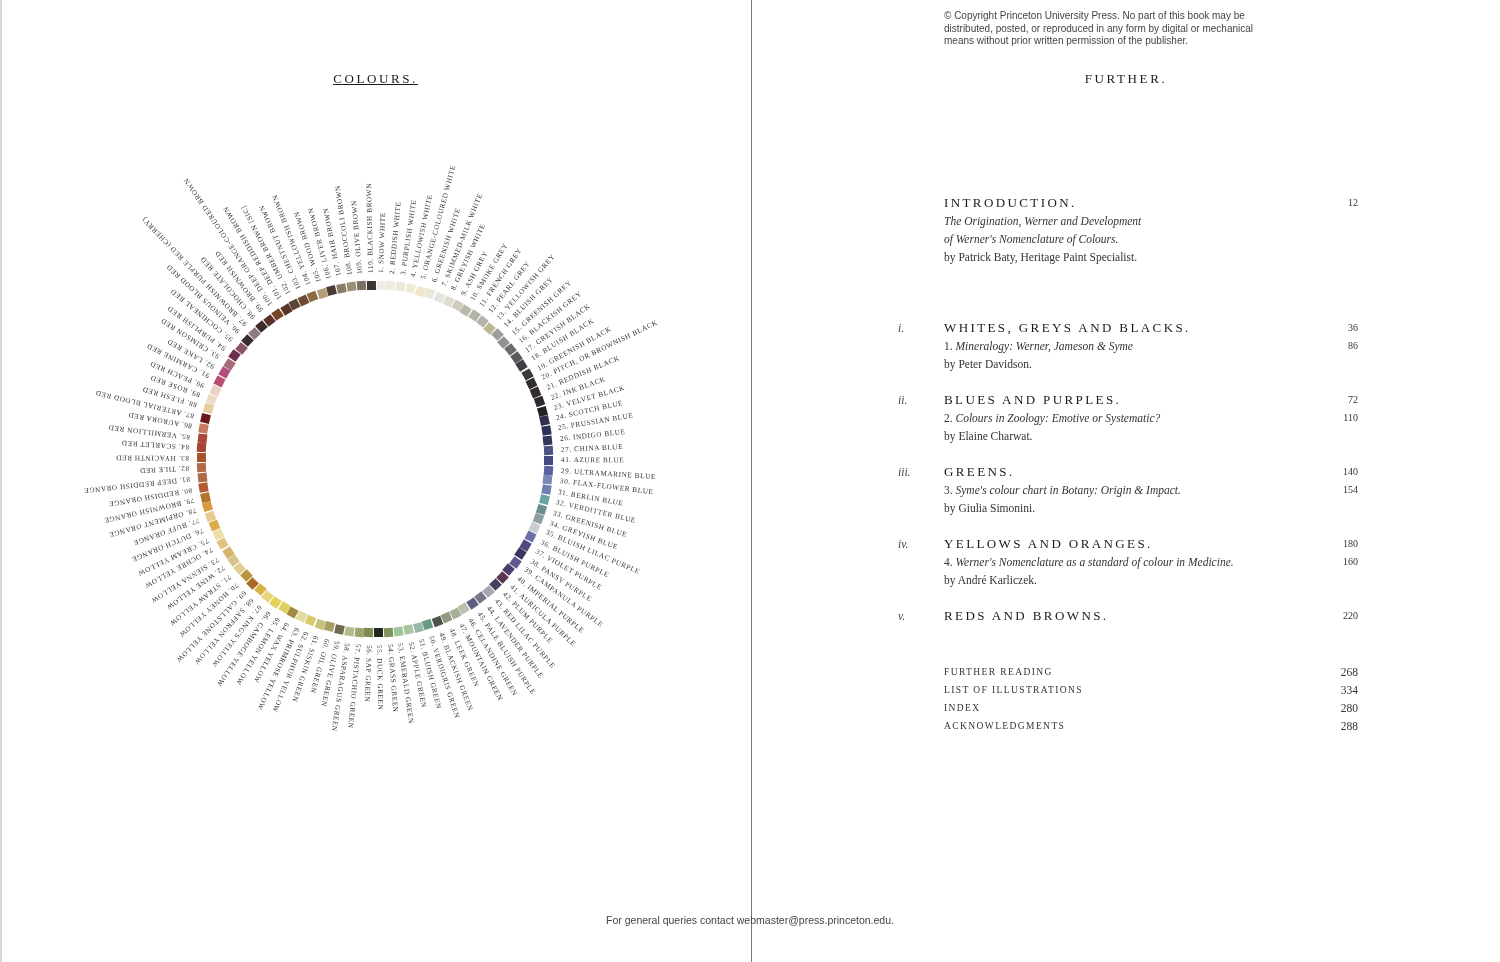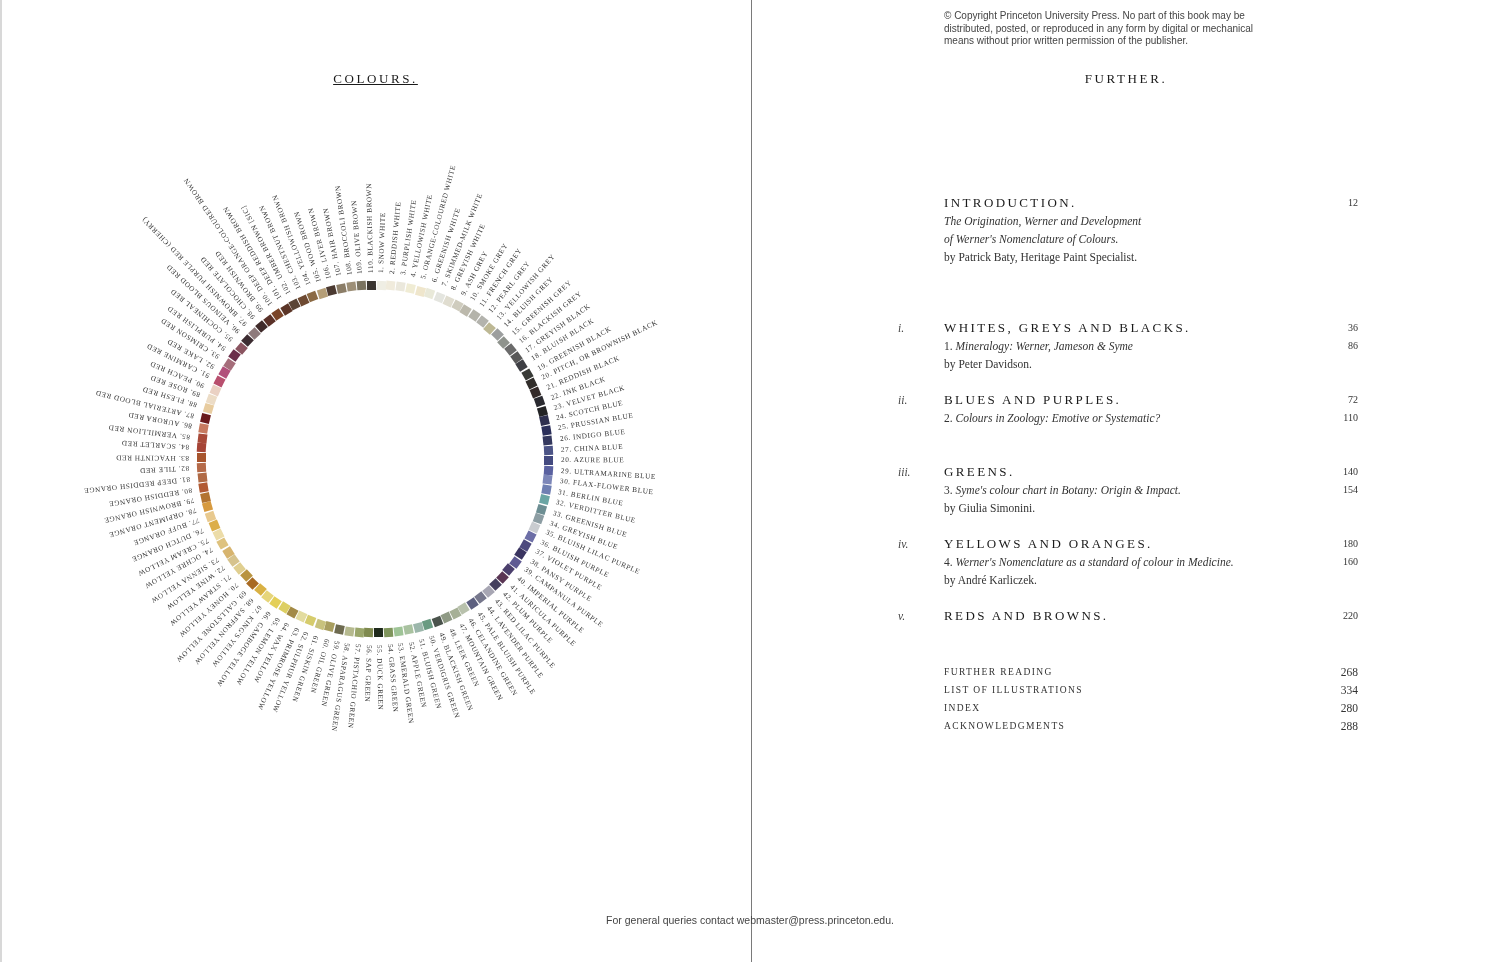--- a/index.html
+++ b/index.html
@@ -91,21 +91,21 @@
       <div class="wlabel" style="left: 553.795px; top: 403.731px; transform: rotate(-16deg);">23. VELVET BLACK</div>
       <div class="swatch" style="left: 540.225px; top: 416.166px; background: rgb(46, 47, 79); transform: rotate(77.2727deg);"></div>
       <div class="wlabel" style="left: 556.43px; top: 414.022px; transform: rotate(-12.7273deg);">24. SCOTCH BLUE</div>
       <div class="swatch" style="left: 542.136px; top: 425.918px; background: rgb(43, 47, 90); transform: rotate(80.5455deg);"></div>
       <div class="wlabel" style="left: 558.473px; top: 424.447px; transform: rotate(-9.45455deg);">25. PRUSSIAN BLUE</div>
       <div class="swatch" style="left: 543.488px; top: 435.763px; background: rgb(52, 56, 94); transform: rotate(83.8182deg);"></div>
       <div class="wlabel" style="left: 559.918px; top: 434.971px; transform: rotate(-6.18182deg);">26. INDIGO BLUE</div>
       <div class="swatch" style="left: 544.276px; top: 445.669px; background: rgb(76, 84, 134); transform: rotate(87.0909deg);"></div>
       <div class="wlabel" style="left: 560.76px; top: 445.56px; transform: rotate(-2.90909deg);">27. CHINA BLUE</div>
       <div class="swatch" style="left: 544.496px; top: 455.604px; background: rgb(68, 74, 128); transform: rotate(90.3636deg);"></div>
-      <div class="wlabel" style="left: 560.996px; top: 456.18px; transform: rotate(0.363636deg);">20. AZURE BLUE</div>
+      <div class="wlabel" style="left: 560.996px; top: 456.18px; transform: rotate(0.363636deg);">41. AZURE BLUE</div>
       <div class="swatch" style="left: 544.15px; top: 465.536px; background: rgb(90, 97, 160); transform: rotate(93.6364deg);"></div>
       <div class="wlabel" style="left: 560.626px; top: 466.797px; transform: rotate(3.63636deg);">29. ULTRAMARINE BLUE</div>
       <div class="swatch" style="left: 543.236px; top: 475.431px; background: rgb(124, 134, 184); transform: rotate(96.9091deg);"></div>
       <div class="wlabel" style="left: 559.649px; top: 477.375px; transform: rotate(6.90909deg);">30. FLAX-FLOWER BLUE</div>
       <div class="swatch" style="left: 541.76px; top: 485.258px; background: rgb(111, 127, 178); transform: rotate(100.182deg);"></div>
       <div class="wlabel" style="left: 558.071px; top: 487.88px; transform: rotate(10.1818deg);">31. BERLIN BLUE</div>
       <div class="swatch" style="left: 539.725px; top: 494.985px; background: rgb(106, 165, 164); transform: rotate(103.455deg);"></div>
       <div class="wlabel" style="left: 555.895px; top: 498.277px; transform: rotate(13.4545deg);">32. VERDITTER BLUE</div>
       <div class="swatch" style="left: 537.137px; top: 504.58px; background: rgb(109, 142, 147); transform: rotate(106.727deg);"></div>
       <div class="wlabel" style="left: 553.13px; top: 508.534px; transform: rotate(16.7273deg);">33. GREENISH BLUE</div>
@@ -288,20 +288,21 @@
     <span class="pg" style="top:18px;line-height:18px;">86</span>
     <div class="toc-by">by Peter Davidson.</div>
   </div>
 
   <div class="toc-entry" style="top:391px;">
     <span class="toc-num" style="left:-46px;top:0;line-height:18px;">ii.</span>
     <div class="toc-head">BLUES AND PURPLES.</div>
     <span class="pg" style="top:0;line-height:18px;">72</span>
     <div class="toc-sub"><span class="num-prefix">2.</span> <span>Colours in Zoology: Emotive or Systematic?</span></div>
     <span class="pg" style="top:18px;line-height:18px;">110</span>
+    <div class="toc-by">by Elaine Charwat.</div>
   </div>
 
   <div class="toc-entry" style="top:463px;">
     <span class="toc-num" style="left:-46px;top:0;line-height:18px;">iii.</span>
     <div class="toc-head">GREENS.</div>
     <span class="pg" style="top:0;line-height:18px;">140</span>
     <div class="toc-sub"><span class="num-prefix">3.</span> <span>Syme's colour chart in Botany: Origin &amp; Impact.</span></div>
     <span class="pg" style="top:18px;line-height:18px;">154</span>
     <div class="toc-by">by Giulia Simonini.</div>
   </div>

